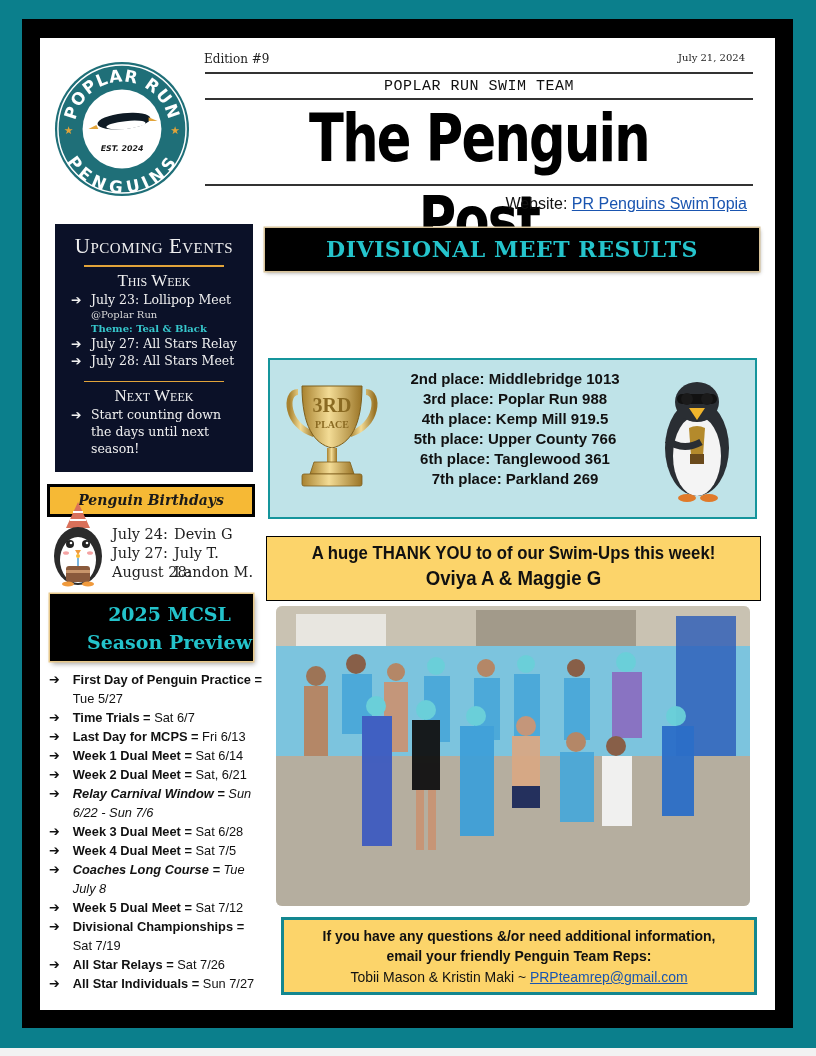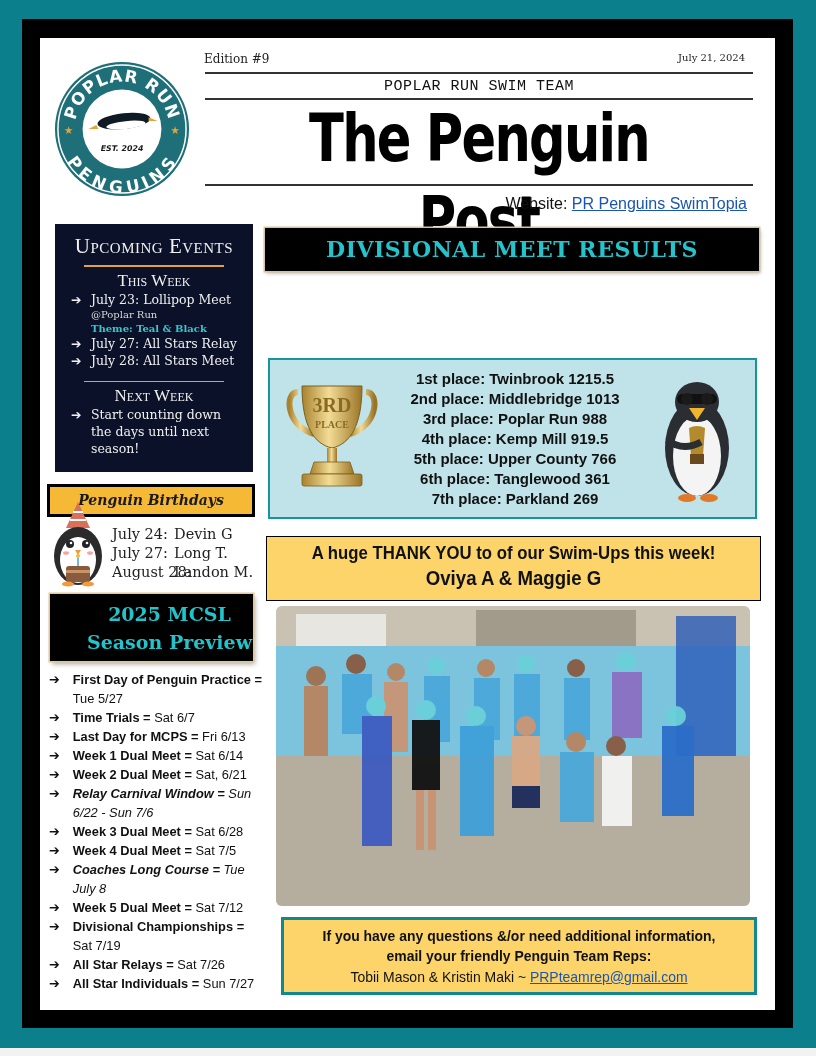--- a/index.html
+++ b/index.html
@@ -164,21 +164,21 @@
       <ellipse cx="40" cy="53" rx="3" ry="1.8" fill="#f5a3a3"></ellipse>
     <rect x="16" y="66" width="24" height="16" rx="3" fill="#8a5a3c"></rect>
     <rect x="16" y="70" width="24" height="3" fill="#c8956a"></rect>
     <line x1="28" y1="58" x2="28" y2="66" stroke="#7ab6e0" stroke-width="2"></line>
     <circle cx="28" cy="56" r="2" fill="#f6b935"></circle>
     <ellipse cx="18" cy="84" rx="6" ry="2.5" fill="#f09a3c"></ellipse>
       <ellipse cx="38" cy="84" rx="6" ry="2.5" fill="#f09a3c"></ellipse>
   </svg>
   <div class="bday-list">
     <div class="row"><span class="d">July 24:</span><span>Devin G</span></div>
-    <div class="row"><span class="d">July 27:</span><span>Long T.</span></div>
+    <div class="row"><span class="d">July 27:</span><span>July T.</span></div>
     <div class="row"><span class="d">August 28:</span><span>Landon M.</span></div>
   </div>
 
   <div class="mcsl">
     <div>2025 MCSL</div>
     <div>Season Preview</div>
   </div>
   <ul class="season">
     <li><span class="arrow">➔</span><b>First Day of Penguin Practice =</b><span> Tue 5/27</span></li>
     <li><span class="arrow">➔</span><b>Time Trials =</b><span> Sat 6/7</span></li>
@@ -211,21 +211,20 @@
       <path d="M14 10 C0 10 2 44 30 52" fill="none" stroke="url(#gold)" stroke-width="6"></path>
       <path d="M82 10 C96 10 94 44 66 52" fill="none" stroke="url(#gold)" stroke-width="6"></path>
       <path d="M18 4 H78 C78 44 66 62 48 66 C30 62 18 44 18 4 Z" fill="url(#gold)" stroke="#7d5e1c" stroke-width="1"></path>
       <rect x="43" y="66" width="10" height="14" fill="url(#gold)"></rect>
       <path d="M30 80 H66 L70 92 H26 Z" fill="url(#gold)" stroke="#7d5e1c" stroke-width="0.8"></path>
       <rect x="18" y="92" width="60" height="12" rx="2" fill="url(#gold)" stroke="#7d5e1c" stroke-width="0.8"></rect>
       <text x="48" y="30" text-anchor="middle" font-family="Liberation Serif, serif" font-weight="bold" font-size="20" fill="#8a6a22">3RD</text>
       <text x="48" y="46" text-anchor="middle" font-family="Liberation Serif, serif" font-weight="bold" font-size="10" fill="#8a6a22">PLACE</text>
     </svg>
     <ol>
-      <li>1st place: Twinbrook 1215.5</li>
       <li>2nd place: Middlebridge 1013</li>
       <li>3rd place: Poplar Run 988</li>
       <li>4th place: Kemp Mill  919.5</li>
       <li>5th place: Upper County 766</li>
       <li>6th place: Tanglewood 361</li>
       <li>7th place: Parkland 269</li>
     </ol>
     <svg class="cool-penguin" viewBox="0 0 88 140">
       <ellipse cx="44" cy="80" rx="32" ry="48" fill="#2a2e33"></ellipse>
       <ellipse cx="44" cy="88" rx="24" ry="40" fill="#f4f4f4"></ellipse>

